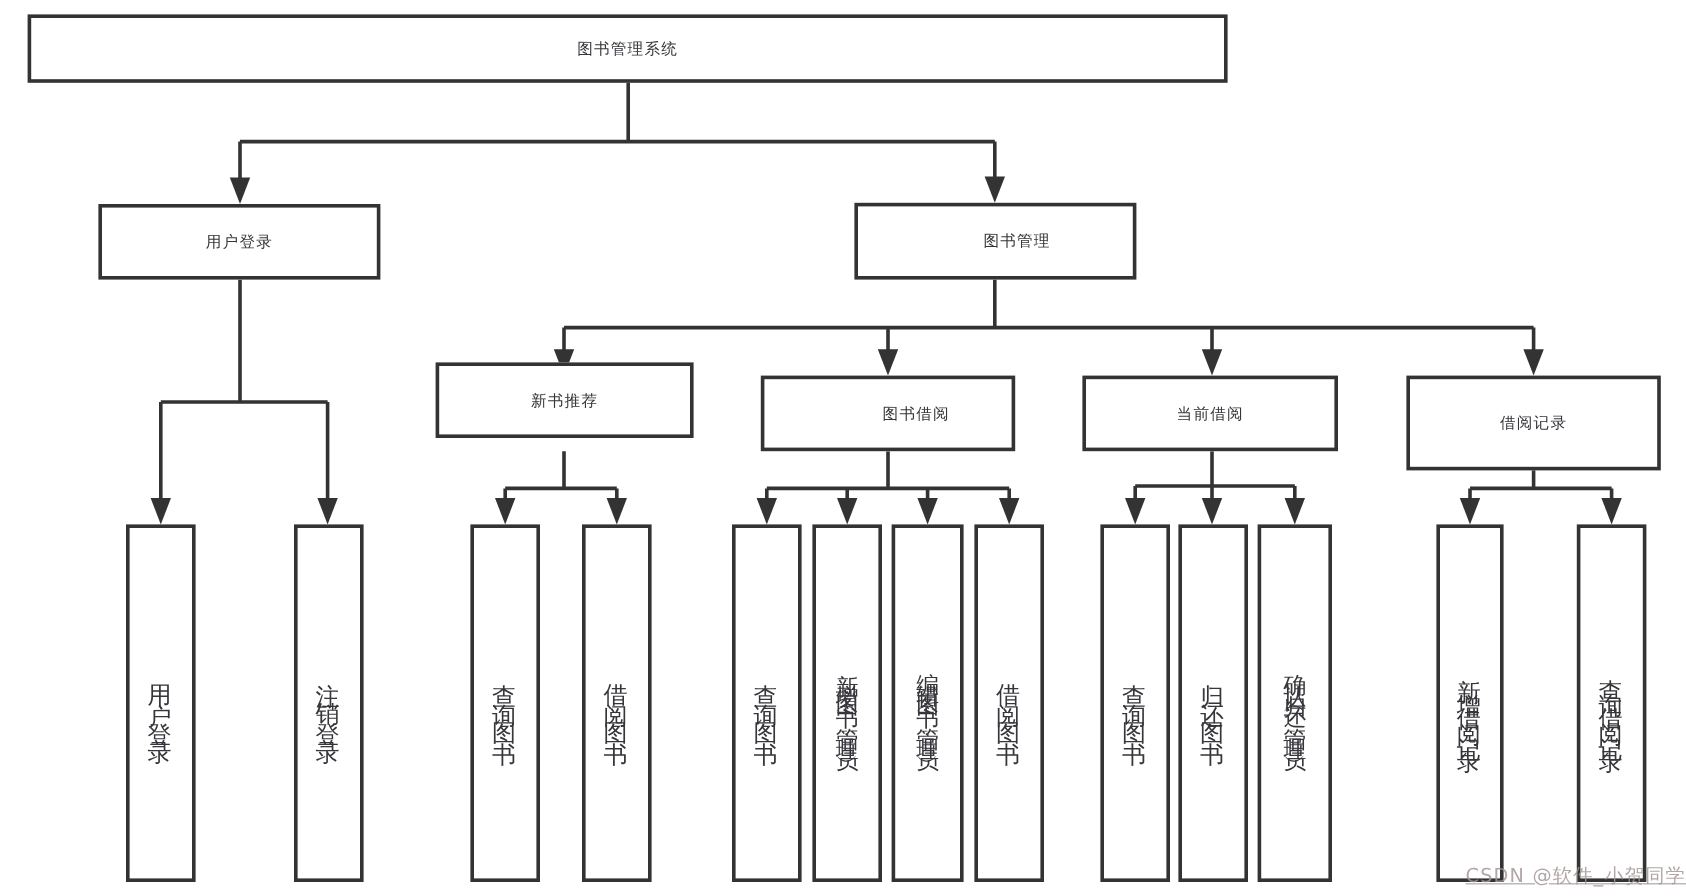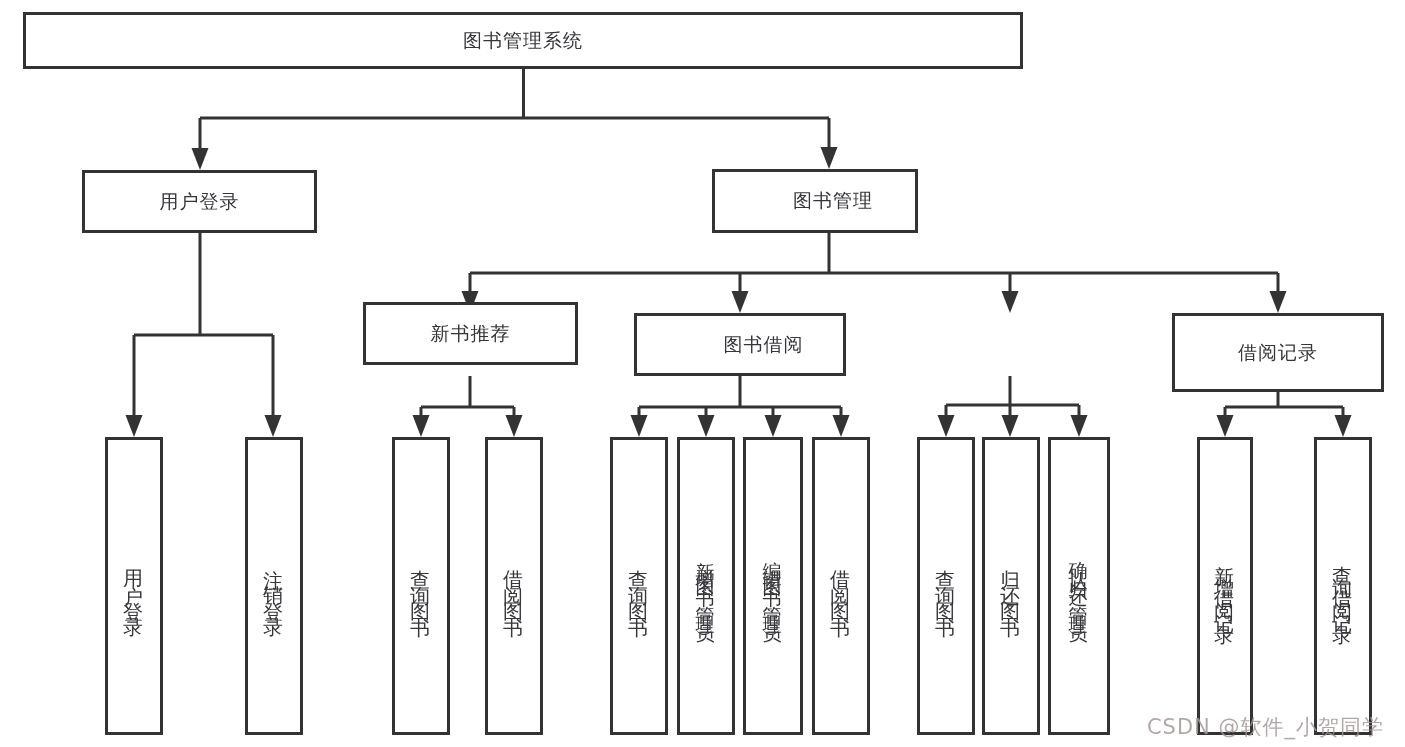--- a/index.html
+++ b/index.html
@@ -11,62 +11,63 @@
     overflow:hidden;
   }
   .wires{position:absolute;left:0;top:0;width:1405px;height:747px;}
   .box{
     position:absolute;
     box-sizing:border-box;
     border:3px solid #333333;
     background:#ffffff;
     display:flex;align-items:center;justify-content:center;
     color:#35353a;
-    font-size:19px;
+    font-size:13px;
     letter-spacing:1px;
     text-align:center;
     z-index:2;
   }
   .vbox{
     writing-mode:vertical-rl;
     text-orientation:mixed;
     letter-spacing:16px;
     font-size:20px;
   }
   .vbox.med{letter-spacing:12px;}
   .vbox.long{letter-spacing:9px;font-size:19px;}
   
   .n-root{left:23px;top:12px;width:1000px;height:57px;}
   .n-l2a{left:82px;top:170px;width:235px;height:63px;}
-  .n-l2b{left:712px;top:169px;width:206px;height:64px;padding-left:36px;}
+  .n-l2b{left:712px;top:169px;width:235px;height:64px;padding-left:36px;}
   .n-l3a{left:363px;top:302px;width:215px;height:63px;}
   .n-l3b{left:634px;top:313px;width:212px;height:63px;padding-left:47px;}
   .n-l3c{left:902px;top:313px;width:213px;height:63px;}
   .n-l3d{left:1172px;top:313px;width:212px;height:79px;}
   .n-a1{left:105px;top:437px;width:58px;height:298px;}
   .n-a2{left:245px;top:437px;width:58px;height:298px;}
   .n-b1{left:392px;top:437px;width:58px;height:298px;}
   .n-b2{left:485px;top:437px;width:58px;height:298px;}
   .n-c1{left:610px;top:437px;width:58px;height:298px;}
   .n-c2{left:677px;top:437px;width:58px;height:298px;}
   .n-c3{left:743px;top:437px;width:60px;height:298px;}
   .n-c4{left:812px;top:437px;width:58px;height:298px;}
   .n-d1{left:917px;top:437px;width:58px;height:298px;}
   .n-d2{left:982px;top:437px;width:58px;height:298px;}
   .n-d3{left:1048px;top:437px;width:62px;height:298px;}
   .n-e1{left:1197px;top:437px;width:56px;height:298px;}
   .n-e2{left:1314px;top:437px;width:58px;height:298px;}
   .watermark{
     position:absolute;
-    right:21px;bottom:6px;
-    font-size:21px;
+    right:0;bottom:6px;
+    font-size:16px;
     color:rgba(164,152,152,0.85);
     letter-spacing:1px;
     z-index:3;
     white-space:nowrap;
+    text-decoration:underline;
   }
 </style>
 </head>
 <body>
 
 <div class="canvas">
 
   <svg class="wires" viewBox="0 0 1405 747" xmlns="http://www.w3.org/2000/svg">
 
     <path d="M523.5 68 V118 M200 118 H829 M200 118 V150 M829 118 V149" stroke="#333333" stroke-width="3" fill="none"></path>
@@ -103,20 +104,21 @@
     <polygon fill="#333333" points="1334.5,415 1351.5,415 1343,437"></polygon>
   </svg>
 
   <div class="box n-root">图书管理系统</div>
 
   <div class="box n-l2a">用户登录</div>
   <div class="box n-l2b">图书管理</div>
 
   <div class="box n-l3a">新书推荐</div>
   <div class="box n-l3b">图书借阅</div>
+  <div class="box n-l3c">当前借阅</div>
   <div class="box n-l3d">借阅记录</div>
 
   <div class="box vbox n-a1">用户登录</div>
   <div class="box vbox n-a2">注销登录</div>
 
   <div class="box vbox n-b1">查询图书</div>
   <div class="box vbox n-b2">借阅图书</div>
 
   <div class="box vbox n-c1">查询图书</div>
   <div class="box vbox long n-c2">新增图书（管理员）</div>

